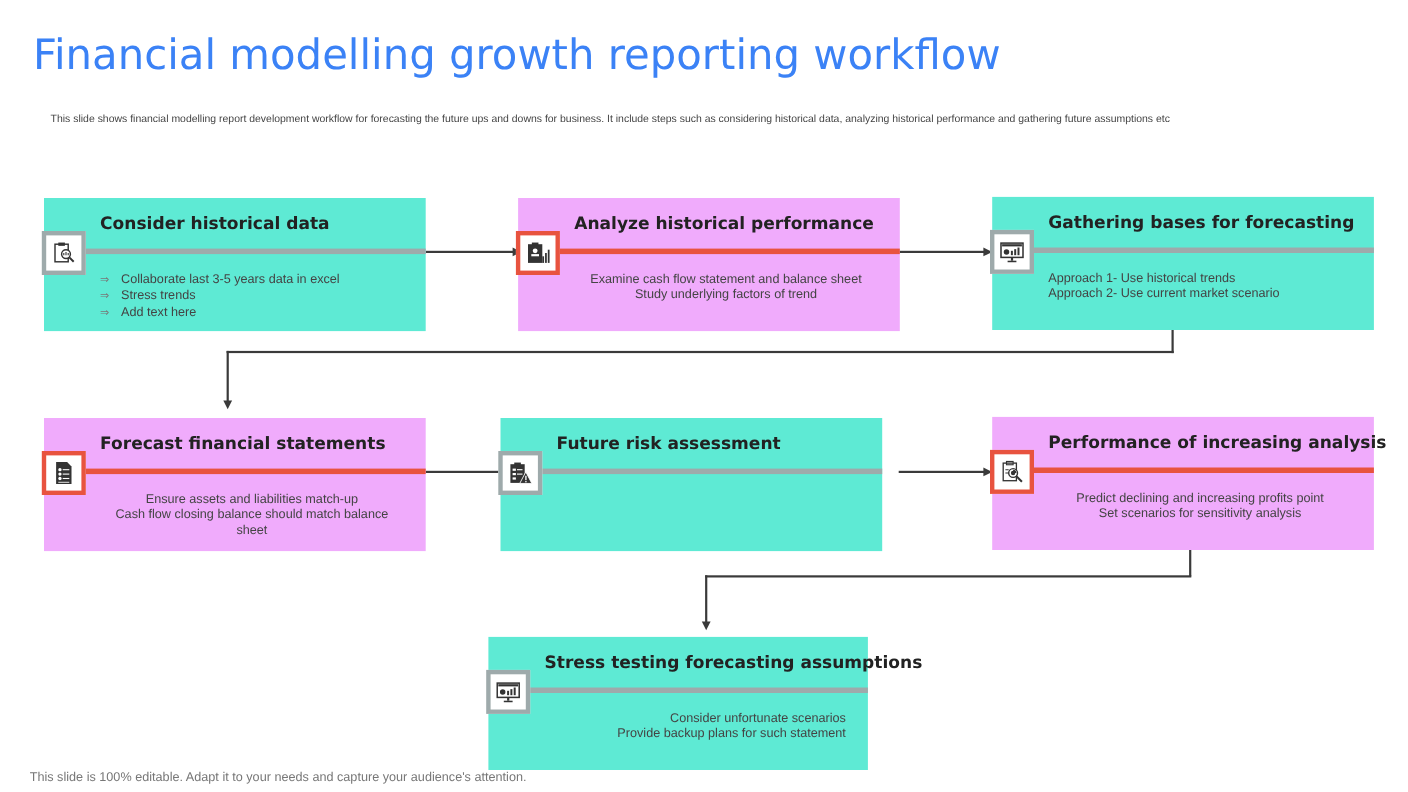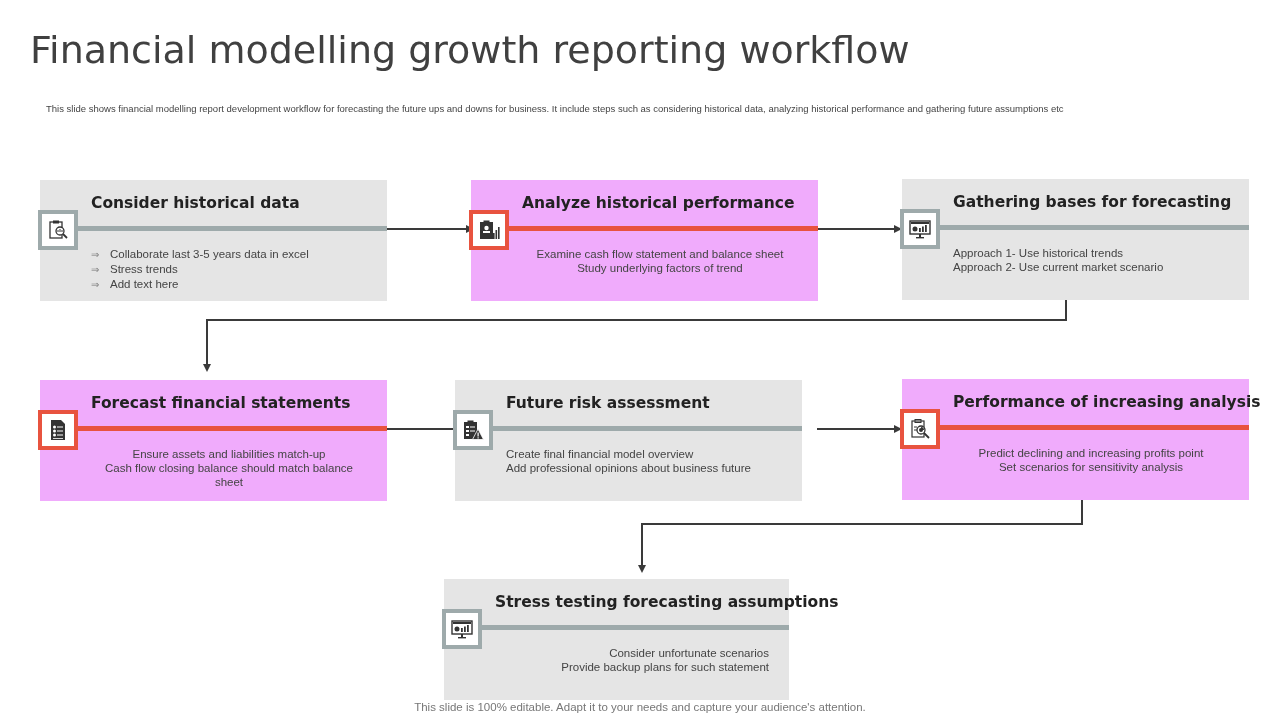--- a/index.html
+++ b/index.html
@@ -2,30 +2,30 @@
 <html><head>
 <meta charset="utf-8">
 <style>
   html, body { margin: 0; padding: 0; }
   body {
     width: 1280px; height: 720px; position: relative; overflow: hidden;
     background: #ffffff; font-family: "Liberation Sans", sans-serif; color: #333;
   }
   .title {
     position: absolute; left: 30px; top: 28px; font-size: 38px; font-weight: normal;
-    color: #404040; letter-spacing: 0px; font-family: "DejaVu Sans", sans-serif; margin: 0;
+    color: #3b82f6; letter-spacing: 0px; font-family: "DejaVu Sans", sans-serif; margin: 0;
   }
   .subtitle {
     position: absolute; left: 30px; top: 87px; font-size: 9.5px; color: #444; margin: 16px;
     white-space: nowrap;
   }
   .card {
     position: absolute; width: 347px; height: 121px;
   }
-  .card.gray { background: #e5e5e5; }
+  .card.gray { background: #5eead4; }
   .card.pink { background: #f0abfc; text-align: center; }
   .card .head {
     position: absolute; left: 51px; top: 14px; font-size: 15.5px; font-weight: bold;
     color: #222; white-space: nowrap; font-family: "DejaVu Sans", sans-serif;
   }
   .card .bar {
     position: absolute; left: 0; right: 0; top: 46px; height: 5px;
   }
   .card.gray .bar { background: #9eaaab; }
   .card.pink .bar { background: #e8533f; }
@@ -44,21 +44,21 @@
   .conn { position: absolute; background: #3a3a3a; }
   .arrow-r {
     position: absolute; width: 0; height: 0;
     border-top: 4px solid transparent; border-bottom: 4px solid transparent; border-left: 8px solid #3a3a3a;
   }
   .arrow-d {
     position: absolute; width: 0; height: 0;
     border-left: 4px solid transparent; border-right: 4px solid transparent; border-top: 8px solid #3a3a3a;
   }
   .footer {
-    position: absolute; left: 0; right: 0; top: 701px; text-align: center; font-size: 11.5px; color: #777;
+    position: absolute; left: 0; right: 0; top: 701px; text-align: left; font-size: 11.5px; color: #777; padding-left: 27px;
   }
   svg { display: block; }
 </style>
 </head>
 <body>
 
 <h1 class="title">Financial modelling growth reporting workflow</h1>
 <p class="subtitle">This slide shows financial modelling report development workflow for forecasting the future ups and downs for business. It include steps such as considering historical data, analyzing historical performance and gathering future assumptions etc</p>
 
 <div>
@@ -183,24 +183,20 @@
         <rect x="8" y="7.5" width="5" height="1" fill="#fff"></rect>
         <rect x="4" y="11" width="3" height="2" fill="#fff"></rect>
         <rect x="8" y="11.5" width="5" height="1" fill="#fff"></rect>
         <rect x="4" y="15" width="3" height="2" fill="#fff"></rect>
         <path d="M16 10 L21.5 20.5 H10.5 Z" fill="#333" stroke="#fff" stroke-width="0.8"></path>
         <rect x="15.5" y="13.5" width="1.2" height="4" fill="#fff"></rect>
         <rect x="15.5" y="18.3" width="1.2" height="1.2" fill="#fff"></rect>
       </svg>
   </div>
   <div class="head">Future risk assessment</div>
-  <div class="body">
-    <span class="line">Create final financial model overview</span>
-    <span class="line">Add professional opinions about business future</span>
-  </div>
 </div>
 
 <div class="card pink" style="left:902px; top:379px;">
   <div class="bar"></div>
   <div class="icon-box">
     <svg width="22" height="22" viewBox="0 0 22 22">
         <rect x="3" y="3" width="12" height="16" fill="none" stroke="#333" stroke-width="1.2"></rect>
         <rect x="6" y="1.5" width="6" height="3" fill="none" stroke="#333" stroke-width="1"></rect>
         <line x1="5" y1="9" x2="8" y2="9" stroke="#333"></line>
         <line x1="5" y1="12" x2="8" y2="12" stroke="#333"></line>

